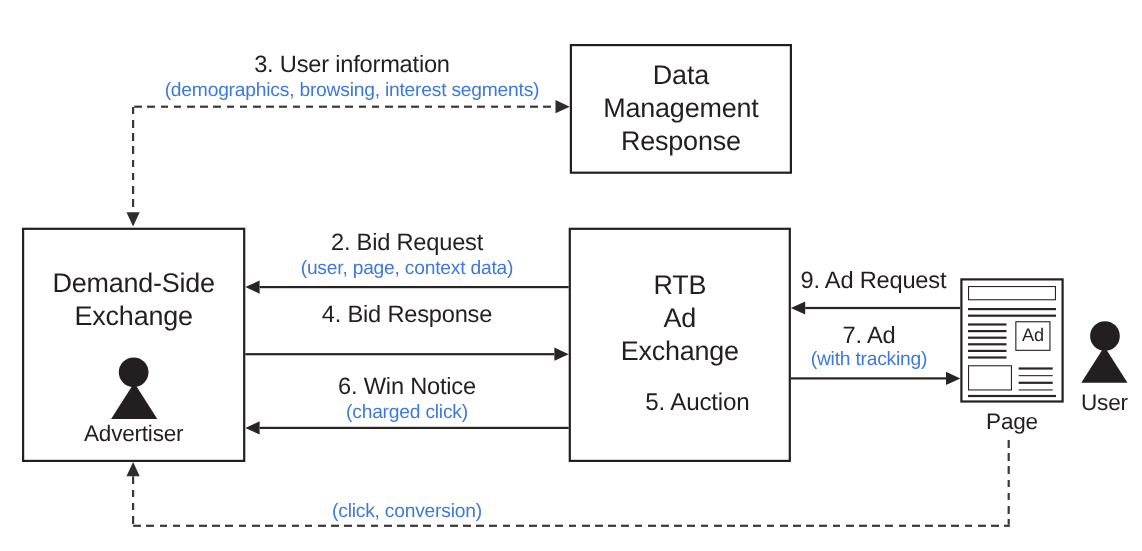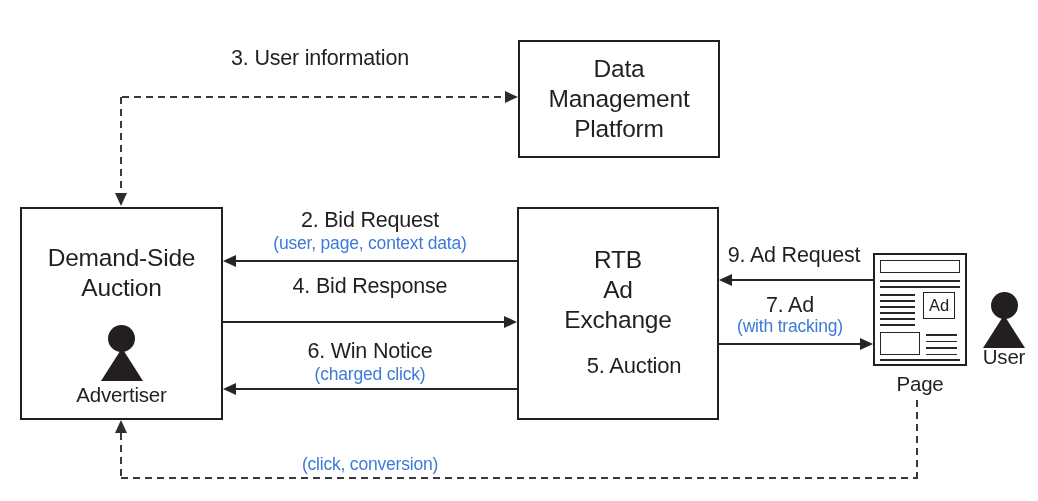--- a/index.html
+++ b/index.html
@@ -68,34 +68,35 @@
   .pg-rect{position:absolute;border:1.5px solid #2a2627;background:#fff;box-sizing:border-box;}
   .ad-box{position:absolute;left:48px;top:37px;width:32px;height:27px;border:1.5px solid #231f20;box-sizing:border-box;
     display:flex;align-items:center;justify-content:center;font-size:16.5px;letter-spacing:-0.2px;}
 </style>
 </head>
 <body>
 
 <div id="stage">
 
   <div class="flow-label" style="left:120px;top:46px;width:400px;">3. User information</div>
+  <div class="flow-detail" style="left:70px;top:71px;width:500px;">(demographics, browsing, interest segments)</div>
   <div class="dash-h" style="left:122px;top:96px;width:383px;"></div>
   <div class="ah ah-right" style="left:505px;top:91px;border-left-color:#2f2c2d;"></div>
   <div class="dash-v" style="left:120px;top:97px;height:96px;"></div>
   <div class="ah ah-down" style="left:115px;top:193px;"></div>
 
   <div class="box flex-center" style="left:518px;top:40px;width:202px;height:118px;">
     <div style="text-align:center;font-size:24.5px;line-height:1.22;white-space:pre-line;letter-spacing:-0.2px;">Data
 Management
-Platform</div>
+Response</div>
   </div>
 
   <div class="box" style="left:20px;top:207px;width:203px;height:213px;">
     <div class="box-title" style="top:34px;">Demand-Side
-Auction</div>
+Exchange</div>
     <div class="person" style="left:50%;margin-left:-23px;top:116px;">
       <div class="head"></div>
       <div class="body"></div>
     </div>
     <div class="actor-label" style="left:0;width:100%;top:174px;">Advertiser</div>
   </div>
 
   <div class="box" style="left:517px;top:207px;width:202px;height:213px;">
     <div class="box-title" style="top:36px;">RTB
 Ad
@@ -145,21 +146,21 @@
     <div class="pg" style="left:51px;top:92px;width:31px;height:1.6px;"></div>
     <div class="pg" style="left:51px;top:98.5px;width:31px;height:1.6px;"></div>
     <div class="pg" style="left:5px;top:104px;width:80px;height:2px;"></div>
   </div>
   <div class="actor-label" style="left:863px;top:372px;width:114px;text-align:center;">Page</div>
 
   <div class="person" style="left:981px;top:292px;">
     <div class="head"></div>
     <div class="body"></div>
   </div>
-  <div class="actor-label" style="left:973px;top:345px;width:62px;">User</div>
+  <div class="actor-label" style="left:973px;top:355px;width:62px;">User</div>
 
   <div class="flow-detail" style="left:170px;top:454px;width:400px;">(click, conversion)</div>
   <div class="dash-v" style="left:916px;top:400px;height:77px;"></div>
   <div class="dash-h" style="left:121px;top:477px;width:797px;"></div>
   <div class="dash-v" style="left:120px;top:433px;height:44px;"></div>
   <div class="ah ah-up" style="left:115px;top:420px;"></div>
 
 </div>
 
 </body></html>

